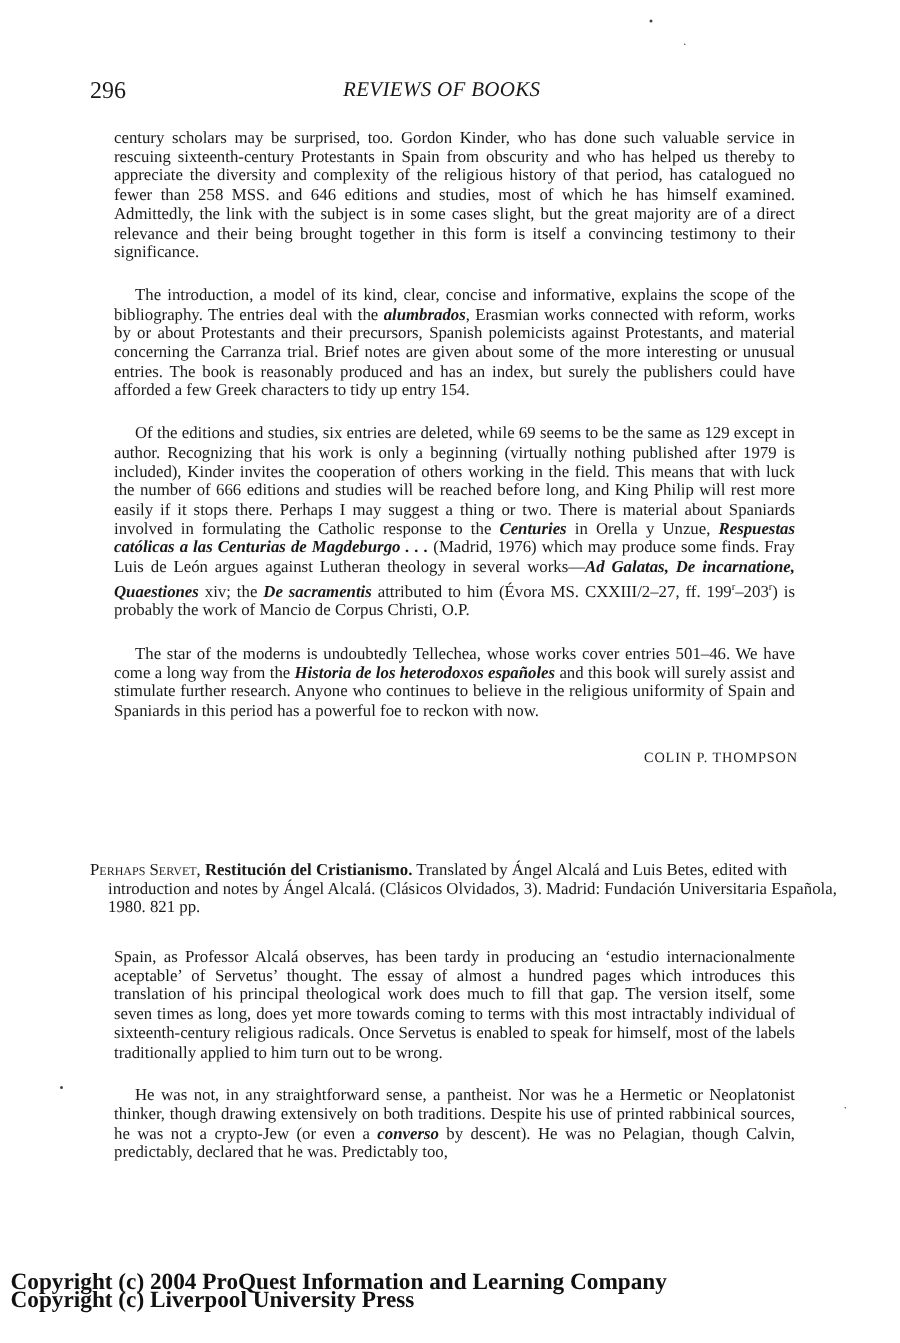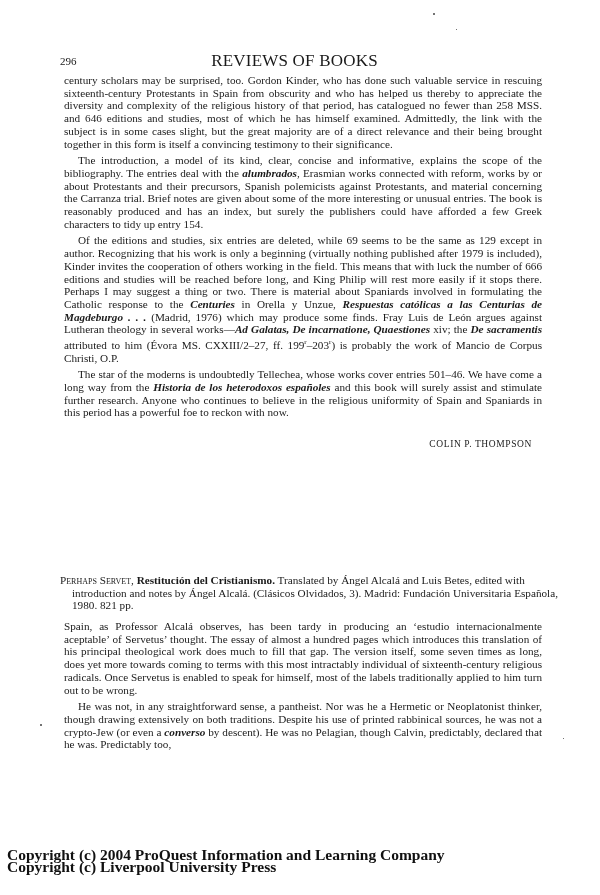--- a/index.html
+++ b/index.html
@@ -1,22 +1,22 @@
 <!DOCTYPE html>
 <html><head>
   <meta charset="utf-8">
   <style>
     html, body { margin: 0; padding: 0; background: #ffffff; }
     body { width: 600px; height: 895px; position: relative; overflow: hidden; color: #1a1a1a; }
     .page { position: absolute; left: 60px; top: 0; width: 486px; font-family: "Liberation Serif", "DejaVu Serif", serif; font-size: 11.2px; line-height: 12.7px; }
     .running-head { position: absolute; top: 55px; left: 0; width: 486px; height: 13px; }
-    .page-number { position: absolute; left: 0; top: 0; font-size: 11px; }
-    .journal-title { position: absolute; left: 0; right: 17px; text-align: center; font-size: 17px; letter-spacing: 0.2px; }
+    .page-number { position: absolute; left: 0; top: 0; font-size: 16px; }
+    .journal-title { position: absolute; left: 0; right: 17px; text-align: center; font-size: 14px; letter-spacing: 0.2px; font-style: italic; }
     .body-block { position: absolute; left: 0; width: 486px; }
-    p { margin: 4px; text-align: justify; text-align-last: left; }
+    p { margin: 16px; text-align: justify; text-align-last: left; }
     p.indent { text-indent: 14px; }
     .signature { text-align: right; font-size: 9.5px; letter-spacing: 0.6px; padding-right: 14px; margin-top: 19px; }
     .place { font-style: italic; margin-top: 2px; }
     .entry-head { position: absolute; left: 0; top: 574px; width: 486px; padding-left: 12px; text-indent: -12px; text-align: left; }
     .sc { font-variant: small-caps; }
     .b-it { font-weight: bold; }
     i { font-style: italic; font-weight: bold; }
     .dot { position: absolute; width: 2px; height: 2px; background: #444; border-radius: 1px; }
     .copyright { position: absolute; left: 7px; font-family: "Liberation Serif", "DejaVu Serif", serif; font-weight: bold; font-size: 15.5px; line-height: 18px; color: #111; }
   </style>

